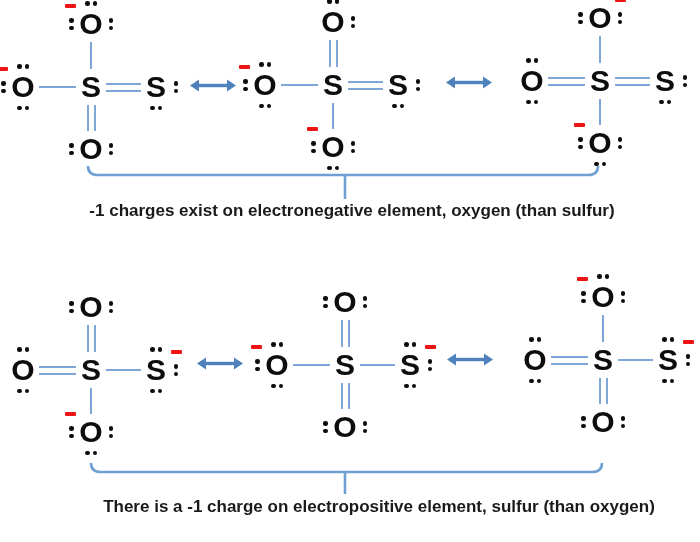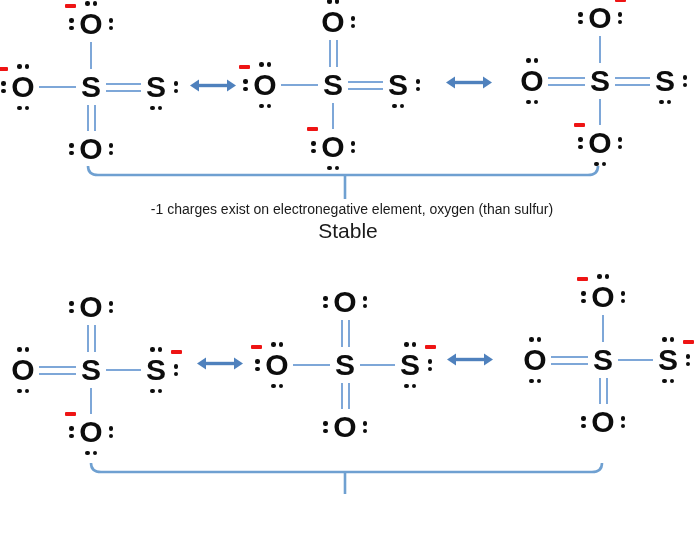--- a/index.html
+++ b/index.html
@@ -19,21 +19,21 @@
   .charge-tl{left:-11px;top:-3px;}
   .charge-tr{right:-11px;top:-3px;}
   .bond{position:absolute;box-sizing:border-box;}
   .bond-h-single{height:2.6px;background:var(--bond);}
   .bond-h-double{height:9px;border-top:2.6px solid var(--bond);border-bottom:2.6px solid var(--bond);}
   .bond-v-single{width:2.6px;background:var(--bond);}
   .bond-v-double{width:9px;border-left:2.6px solid var(--bond);border-right:2.6px solid var(--bond);}
   .arrow{position:absolute;width:48px;height:15px;color:var(--arrow,#4f81bd);}
   .bracket{position:absolute;color:var(--bracket,#6fa0d1);}
   .caption{position:absolute;text-align:center;color:#1a1a1a;white-space:nowrap;}
-  .cap-small{font-size:14px;}
+  .cap-small{font-size:17px;font-weight:bold;}
   .cap-big{font-size:21px;}
 </style>
 </head>
 <body>
 
 <div class="stage">
 
   <div class="lewis" style="left:0px;top:0px;">
       <div class="bond bond-h-single" style="left: 39px; width: 37px; top: 85.7px;"></div>
       <div class="bond bond-v-single" style="top: 42px; height: 27px; left: 89.7px;"></div>
@@ -441,14 +441,14 @@
   <svg class="bracket" style="left:80px;top:162px;" width="530" height="40" viewBox="0 0 530 40">
     <path d="M8,4 Q8,13 18,13 L508,13 Q518,13 518,4" fill="none" stroke="currentColor" stroke-width="2.6"></path>
     <path d="M265,13 L265,37" fill="none" stroke="currentColor" stroke-width="2.6"></path>
   </svg>
   <svg class="bracket" style="left:83px;top:459px;" width="527" height="38" viewBox="0 0 527 38">
     <path d="M8,4 Q8,13 18,13 L509,13 Q519,13 519,4" fill="none" stroke="currentColor" stroke-width="2.6"></path>
     <path d="M262,13 L262,35" fill="none" stroke="currentColor" stroke-width="2.6"></path>
   </svg>
 
   <div class="caption cap-small" style="left:52px;top:201px;width:600px;">-1 charges exist on electronegative element, oxygen (than sulfur)</div>
-  <div class="caption cap-big" style="left:48px;top:219px;width:600px;">Stable</div>
+  <div class="caption cap-small" style="left:79px;top:497px;width:600px;">There is a -1 charge on electropositive element, sulfur (than oxygen)</div>
 </div>
 
 </body></html>

